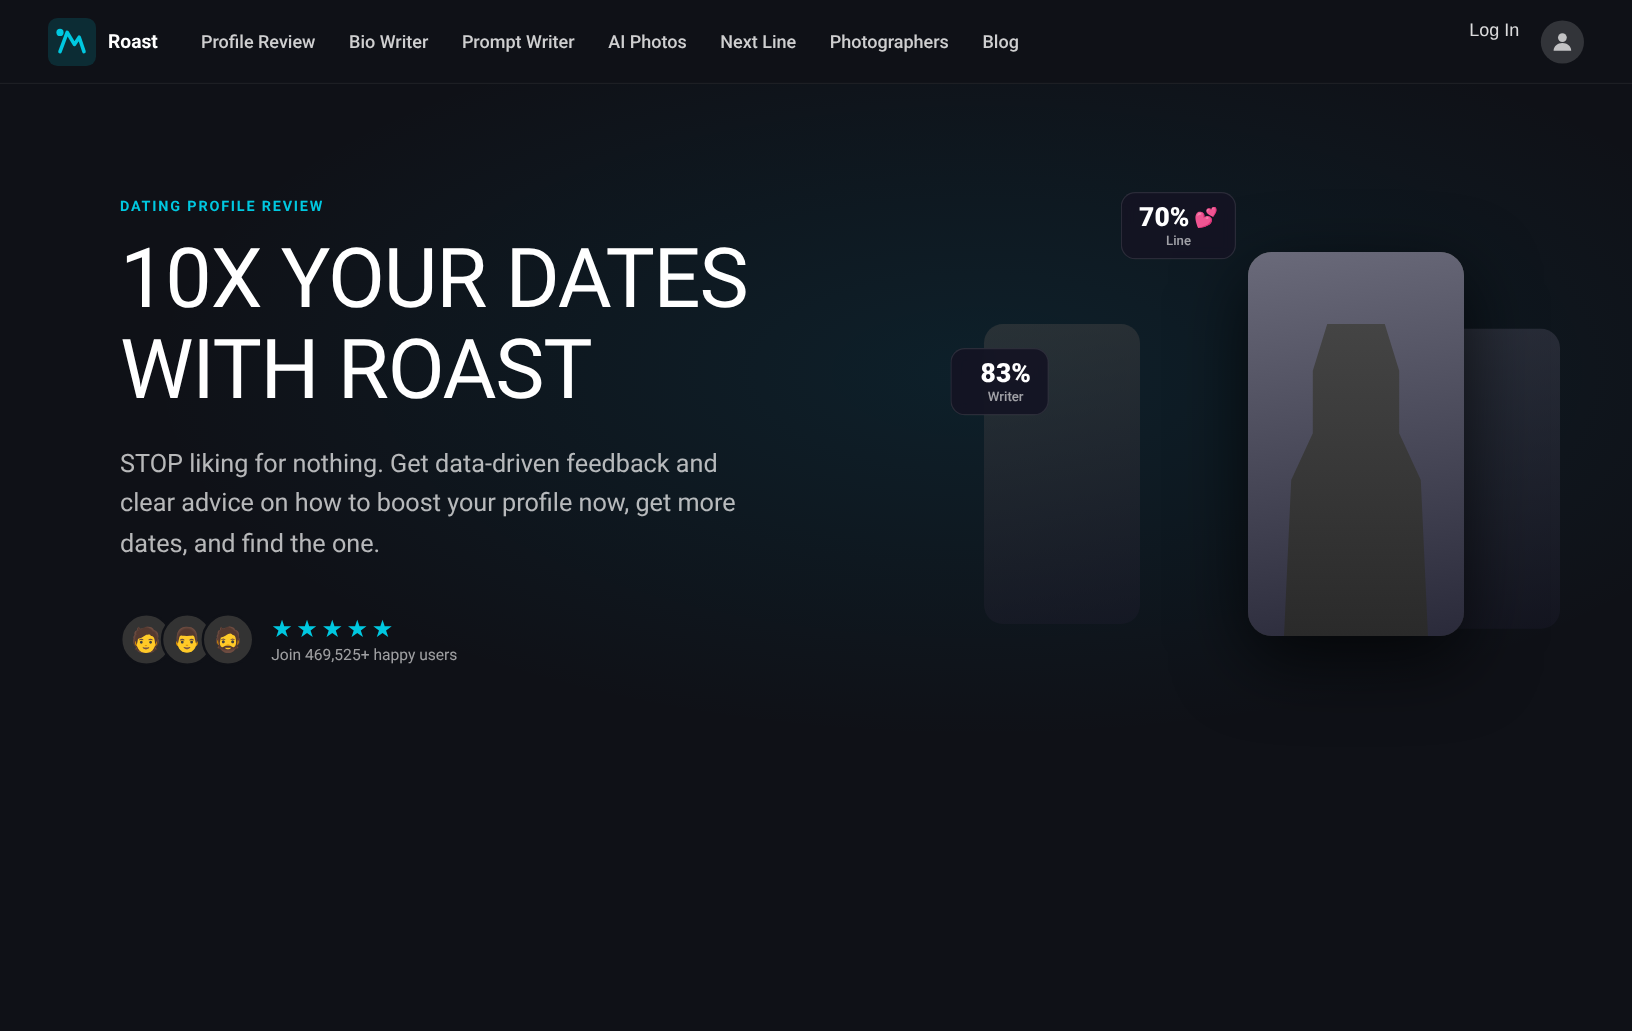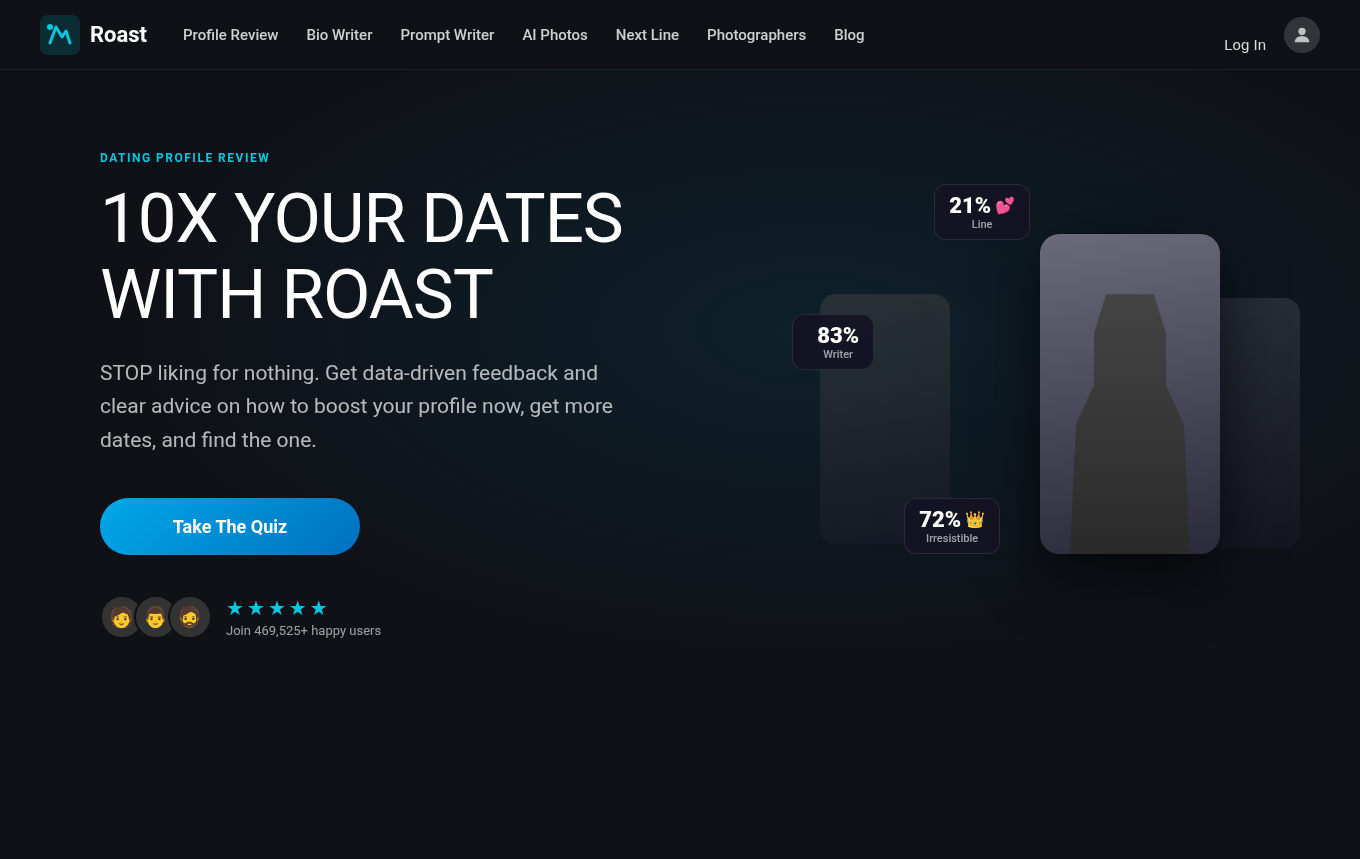--- a/index.html
+++ b/index.html
@@ -39,21 +39,21 @@
       text-decoration: none;
       color: white;
     }
 
     .logo-icon {
       width: 40px;
       height: 40px;
     }
 
     .logo-text {
-      font-size: 22px;
+      font-size: 16px;
       font-weight: 700;
       color: #ffffff;
     }
 
     .nav-links {
       display: flex;
       align-items: center;
       gap: 28px;
       list-style: none;
     }
@@ -62,21 +62,21 @@
       text-decoration: none;
       color: rgba(255,255,255,0.8);
       font-size: 15px;
       font-weight: 500;
       white-space: nowrap;
       text-align: right;
     }
 
     .nav-right {
       display: flex;
-      align-items: flex-end;
+      align-items: flex-start;
       gap: 18px;
     }
 
     .login-btn {
       color: rgba(255,255,255,0.85);
       font-size: 15px;
       font-weight: 500;
       background: none;
       border: none;
       cursor: pointer;
@@ -114,21 +114,20 @@
       z-index: 2;
     }
 
     .hero-badge {
       font-size: 12px;
       font-weight: 700;
       letter-spacing: 1.5px;
       color: #00c8e0;
       text-transform: uppercase;
       margin-bottom: 16px;
-      margin-top: 21px;
     }
 
     .hero-title {
       font-size: 69px;
       font-weight: 400;
       line-height: 1.1;
       color: #ffffff;
       margin-bottom: 24px;
       letter-spacing: -1px;
     }
@@ -398,21 +397,20 @@
       </svg>
     </div>
   </div>
 </nav>
 
 <section class="hero-section">
   <div class="hero-content">
     <div class="hero-badge">DATING PROFILE REVIEW</div>
     <h1 class="hero-title">10X YOUR DATES WITH ROAST</h1>
     <p class="hero-subtitle">STOP liking for nothing. Get data-driven feedback and clear advice on how to boost your profile now, get more dates, and find the one.</p>
-    <a href="#" class="cta-button">Take The Quiz</a>
 
     <div class="social-proof">
       <div class="avatars-stack">
         <div class="av av-1">
           <div class="av-face">🧑</div>
         </div>
         <div class="av av-2">
           <div class="av-face">👨</div>
         </div>
         <div class="av av-3">
@@ -438,35 +436,28 @@
     <div class="phone-secondary-right"></div>
 
     <div class="phone-main">
       <div class="phone-img-fill">
         <div class="person-silhouette"></div>
       </div>
     </div>
 
     <div class="score-badge badge-90">
       <div style="display:flex;align-items:center;gap:4px;">
-        <span class="badge-pct">21%</span>
+        <span class="badge-pct">70%</span>
         <span class="badge-emoji">💕</span>
       </div>
       <span class="badge-label">Line</span>
     </div>
 
     <div class="score-badge badge-83">
       <span class="badge-pct">83%</span>
       <span class="badge-label">Writer</span>
     </div>
 
-    <div class="score-badge badge-72">
-      <div style="display:flex;align-items:center;gap:4px;">
-        <span class="badge-pct">72%</span>
-        <span class="badge-emoji">👑</span>
-      </div>
-      <span class="badge-label">Irresistible</span>
-    </div>
 
   </div>
 </section>
 
 <div class="below-section"></div>
 
 </body></html>

